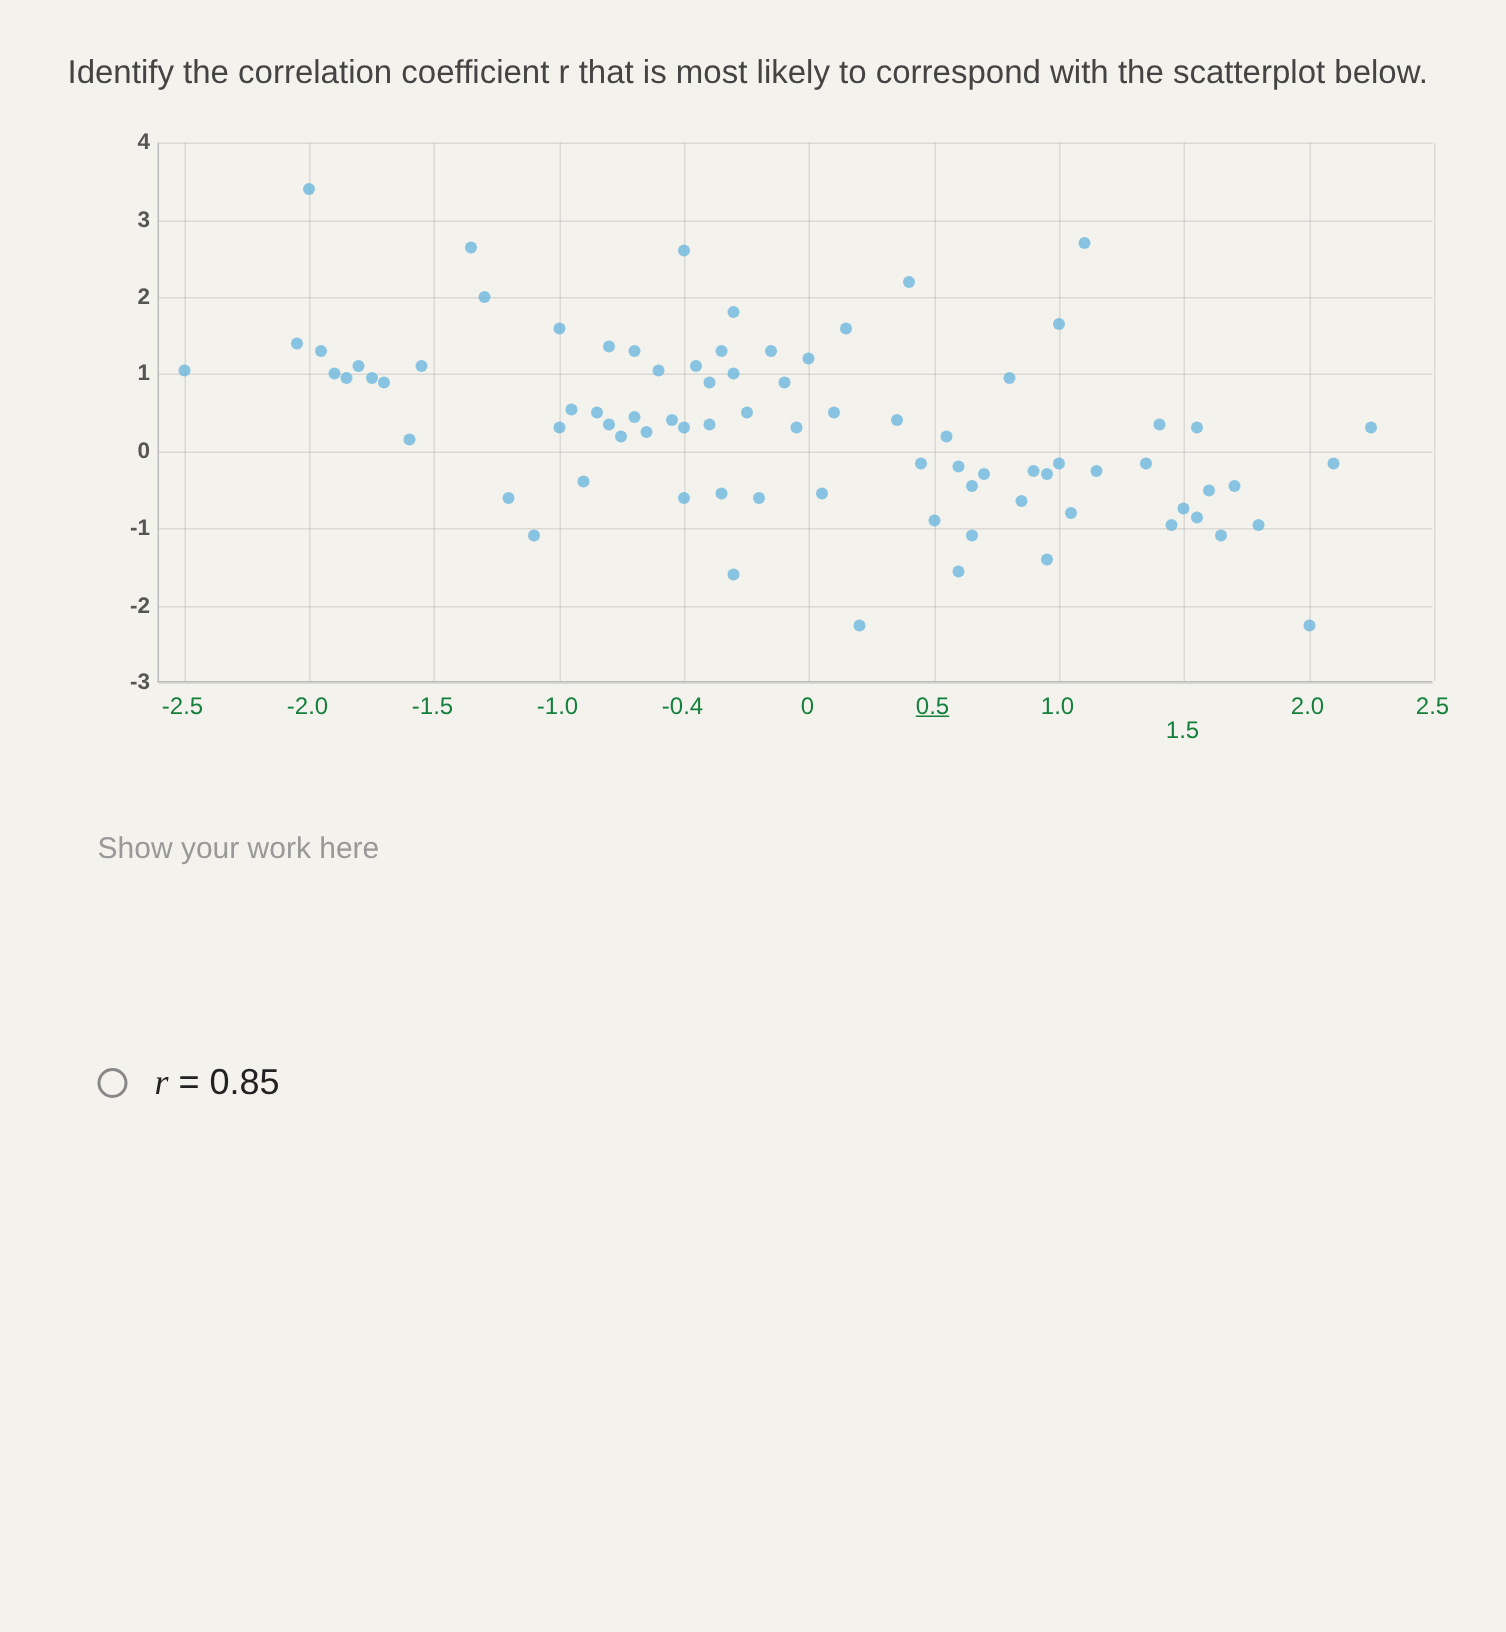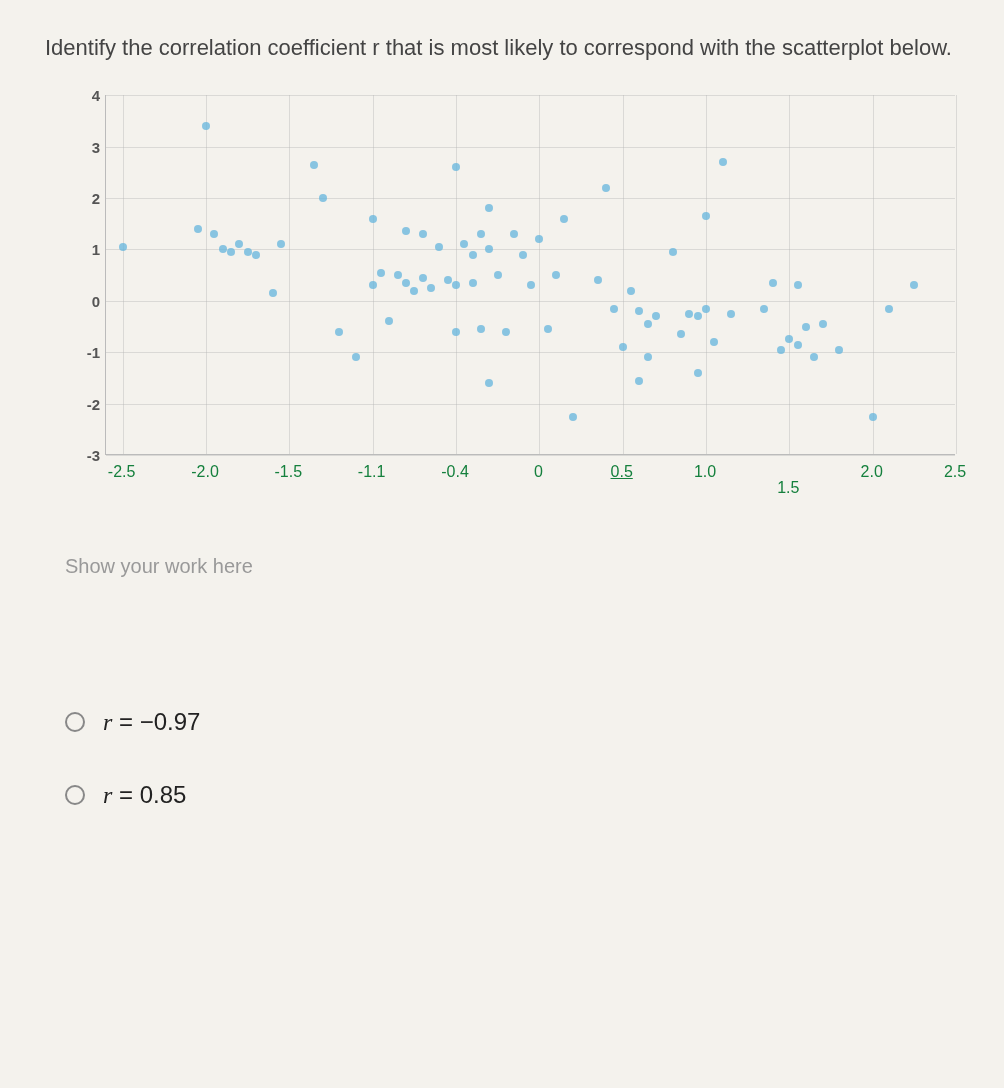--- a/index.html
+++ b/index.html
@@ -210,42 +210,38 @@
       <div class="point" style="left: 708.333px; top: 262.286px;"></div>
       <div class="point" style="left: 716.667px; top: 228.857px;"></div>
       <div class="point" style="left: 733.333px; top: 254.571px;"></div>
       <div class="point" style="left: 766.667px; top: 321.429px;"></div>
       <div class="point" style="left: 783.333px; top: 213.429px;"></div>
       <div class="point" style="left: 808.333px; top: 190.286px;"></div>
     </div>
 <div class="x-tick" style="left: 66.6667px;">-2.5</div>
     <div class="x-tick" style="left: 150px;">-2.0</div>
     <div class="x-tick" style="left: 233.333px;">-1.5</div>
-    <div class="x-tick" style="left: 316.667px;">-1.1</div>
+    <div class="x-tick" style="left: 316.667px;">-1.0</div>
     <div class="x-tick" style="left: 400px;">-0.4</div>
     <div class="x-tick" style="left: 483.333px;">0</div>
     <div class="x-tick" style="left: 566.667px; text-decoration: underline;">0.5</div>
     <div class="x-tick" style="left: 650px;">1.0</div>
     <div class="x-tick" style="left: 733.333px; margin-top: 16px;">1.5</div>
     <div class="x-tick" style="left: 816.667px;">2.0</div>
     <div class="x-tick" style="left: 900px;">2.5</div>
     <div class="y-tick" style="top: 360px;">-3</div>
     <div class="y-tick" style="top: 308.571px;">-2</div>
     <div class="y-tick" style="top: 257.143px;">-1</div>
     <div class="y-tick" style="top: 205.714px;">0</div>
     <div class="y-tick" style="top: 154.286px;">1</div>
     <div class="y-tick" style="top: 102.857px;">2</div>
     <div class="y-tick" style="top: 51.4286px;">3</div>
     <div class="y-tick" style="top: 0px;">4</div>
   </div>
 
 <div class="work-prompt">Show your work here</div>
 
 <div class="options">
-  <div class="opt">
-    <span class="radio"></span>
-    <span><span class="var">r</span> = <span>−0.97</span></span>
-  </div>
   <div class="opt opt-full">
     <span class="radio"></span>
     <span><span class="var">r</span> = 0.85</span>
   </div>
 </div>
 
 </body></html>

